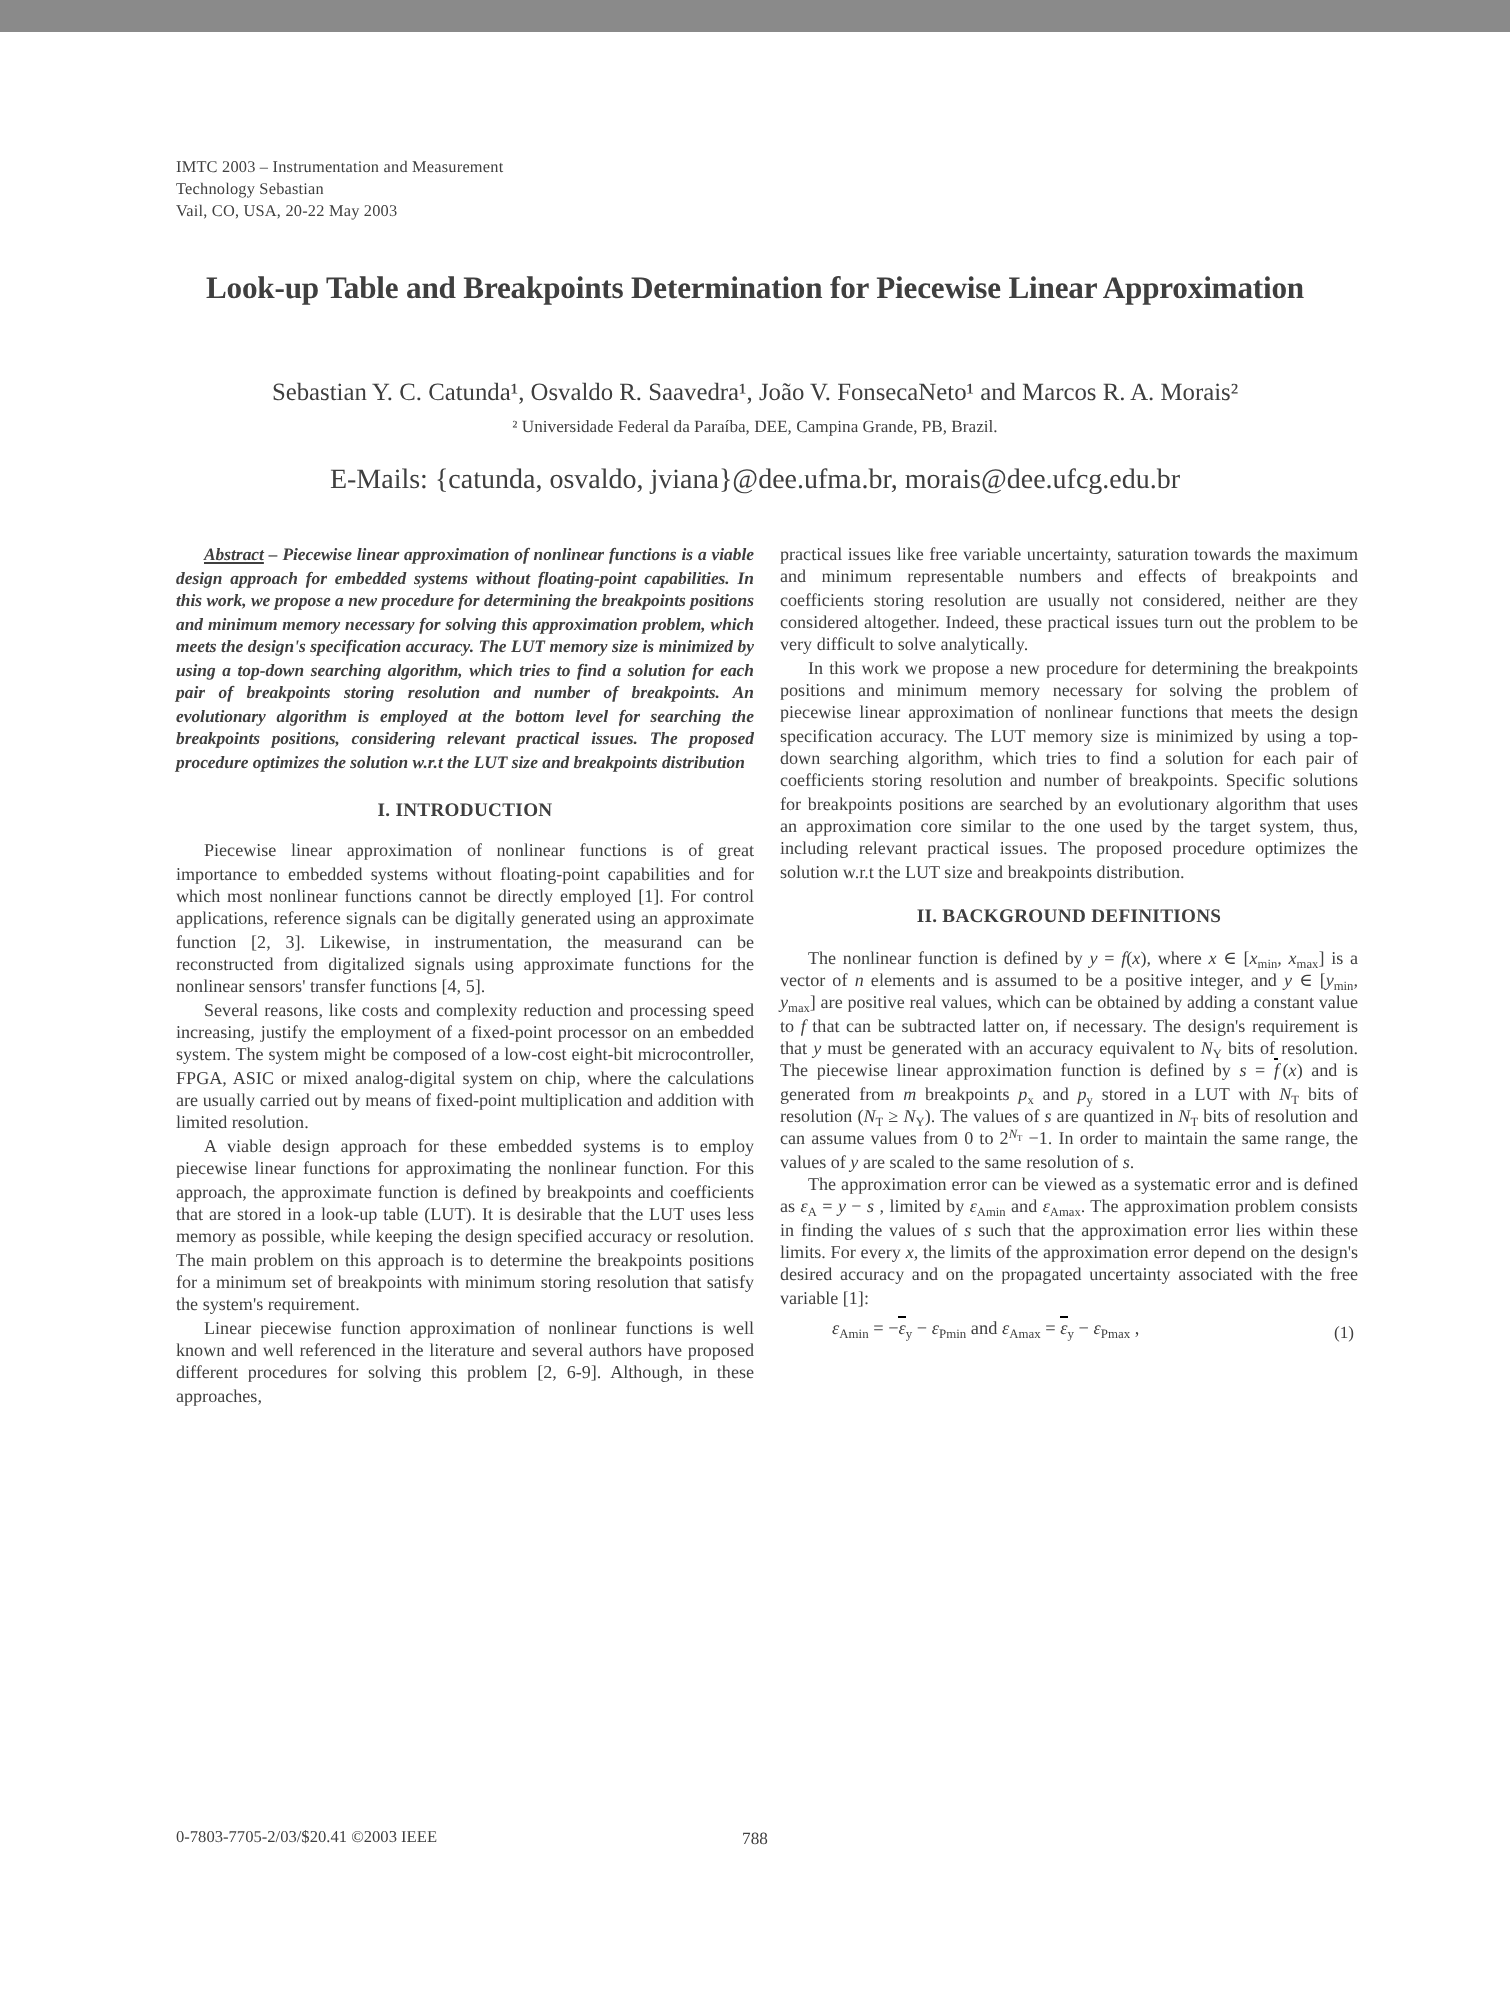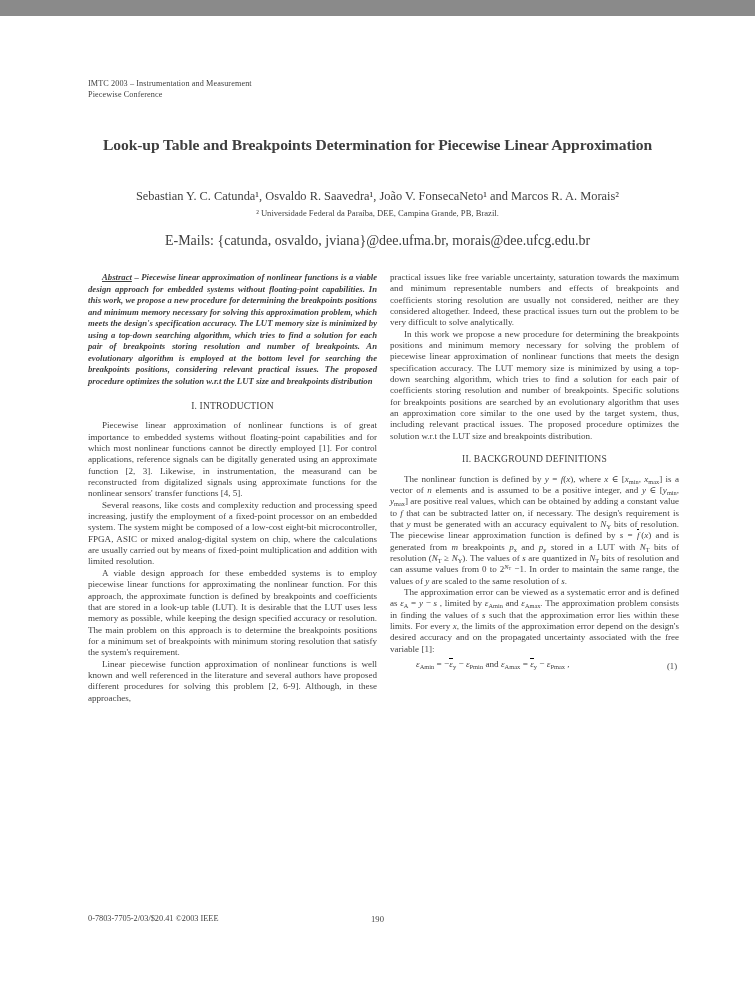--- a/index.html
+++ b/index.html
@@ -104,21 +104,21 @@
     text-align: justify;
   }
   .abstract .lbl {
     text-decoration: underline;
     font-style: italic;
     font-weight: bold;
   }
 
   h2.sec {
     font-size: 9.6px;
-    font-weight: normal;
+    font-weight: bold;
     text-align: center;
     margin: 13px 0 9px 0;
     letter-spacing: 0.15px;
     text-indent: 0;
   }
   h2.sec.tight { margin-top: 11px; }
 
   .eqn-row {
     display: block;
     position: relative;
@@ -166,21 +166,22 @@
     font-size: 8.6px;
   }
 </style>
 </head>
 <body>
 
 <div class="page">
 
   <div class="conf-header">
     <div>IMTC 2003 – Instrumentation and Measurement</div>
-    <div>Piecewise Conference</div>
+    <div>Technology Sebastian</div>
+    <div>Vail, CO, USA, 20-22 May 2003</div>
   </div>
 
   <div class="title">
     <span>Look-up Table and Breakpoints Determination for Piecewise Linear Approximation</span>
     <br>
   </div>
 
   <div class="authors">Sebastian Y. C. Catunda¹, Osvaldo R. Saavedra¹, João V. FonsecaNeto¹ and Marcos R. A. Morais²</div>
   <div class="affils">
     <div>² Universidade Federal da Paraíba, DEE, Campina Grande, PB, Brazil.</div>
@@ -210,15 +211,15 @@
 
     <p>The approximation error can be viewed as a systematic error and is defined as <i class="v">ε</i><span class="sub">A</span> = <i class="v">y</i> − <i class="v">s</i> , limited by <i class="v">ε</i><span class="sub">Amin</span> and <i class="v">ε</i><span class="sub">Amax</span>. The approximation problem consists in finding the values of <i class="v">s</i> such that the approximation error lies within these limits. For every <i class="v">x</i>, the limits of the approximation error depend on the design's desired accuracy and on the propagated uncertainty associated with the free variable [1]:</p>
 
     <div class="eqn-row">
       <span class="eqn-body"><i class="v">ε</i><span class="sub">Amin</span> = −<i class="v ovl">ε</i><span class="sub">y</span> − <i class="v">ε</i><span class="sub">Pmin</span> and <i class="v">ε</i><span class="sub">Amax</span> = <i class="v ovl">ε</i><span class="sub">y</span> − <i class="v">ε</i><span class="sub">Pmax</span> ,</span>
       <span class="eqn-num">(1)</span>
     </div>
   </div>
 
   <div class="footer-left">0-7803-7705-2/03/$20.41 ©2003 IEEE</div>
-  <div class="footer-page">190</div>
+  <div class="footer-page">788</div>
 
 </div>
 
 </body></html>

